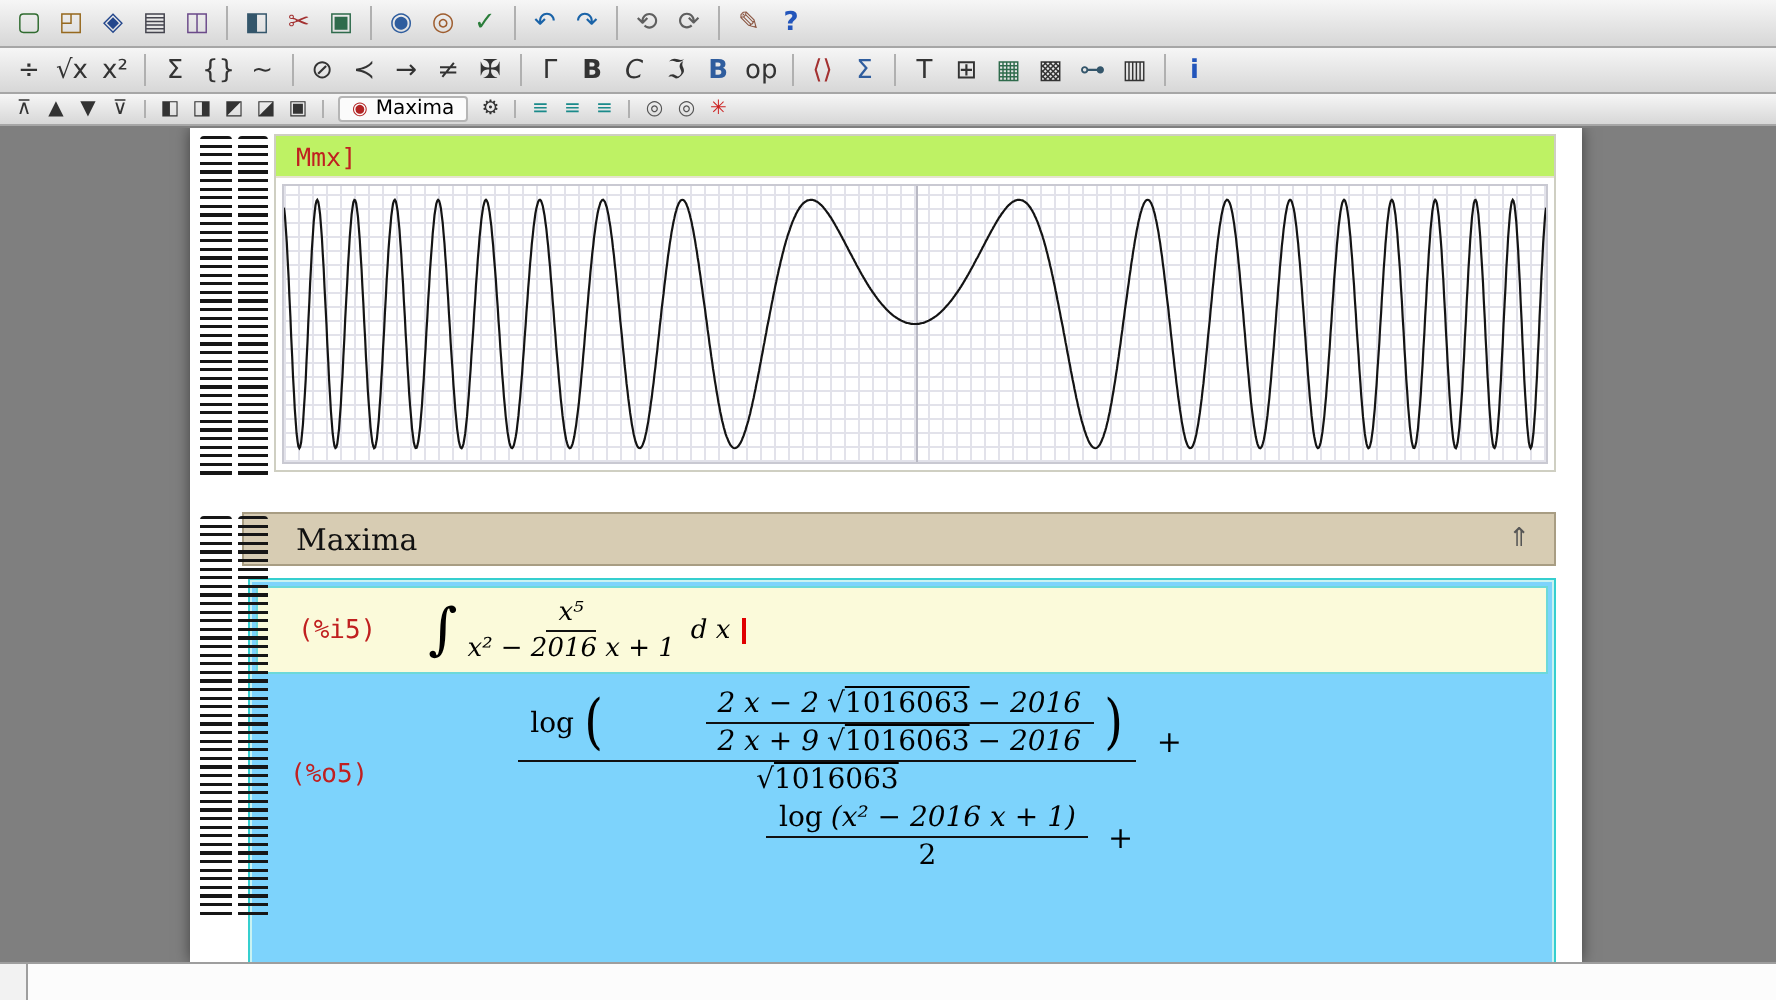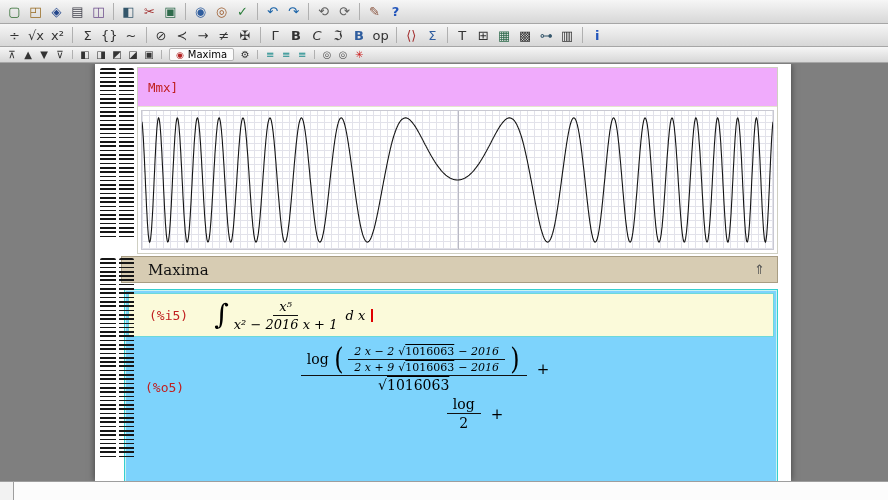--- a/index.html
+++ b/index.html
@@ -26,21 +26,21 @@
   #doc { position:absolute; top:64px; bottom:19px; left:0; right:0; background:#7f7f7f; overflow:hidden; }
   #page { position:absolute; left:95px; top:0; width:696px; height:100%; background:#ffffff;
           box-shadow:0 0 7px rgba(0,0,0,.5); }
 
   .spiral { position:absolute; left:5px; width:34px; display:flex; gap:3px; z-index:3; }
   .coil { flex:1; border-radius:2px;
           background:repeating-linear-gradient(180deg,#161616 0 1.6px,rgba(0,0,0,0) 1.6px 4.3px); }
 
   
   #mmx-session { position:absolute; left:42px; top:3px; width:641px; border:1px solid #cfcfc2; background:#fff; z-index:2; }
-  .mmx-input { background:#f0abfc; border-bottom:1px solid #e6e4cf; height:39px; display:flex; align-items:center;
+  .mmx-input { background:#bef264; border-bottom:1px solid #e6e4cf; height:21px; display:flex; align-items:center;
                gap:9px; padding:0 10px; font-family:"DejaVu Sans Mono",monospace; font-size:12.5px; }
   .prompt { color:#c02020; font-family:"DejaVu Sans Mono",monospace; }
   .mmx-cmd { color:#1c1c90; }
 
   .plot { position:relative; margin:3px; height:140px; background:#fff; border:1px solid #c9c9d2;
           background-image:repeating-linear-gradient(0deg,#e2e2ea 0 1px,transparent 1px 7px),
                            repeating-linear-gradient(90deg,#e2e2ea 0 1px,transparent 1px 7px); }
   .axis-v { position:absolute; left:50%; top:0; bottom:0; width:1px; background:#b9b9c4; }
   .plot svg { position:absolute; left:0; top:0; width:100%; height:100%; }
   .plot path { stroke:#141414; stroke-width:1.1; fill:none; }
@@ -61,21 +61,21 @@
   .mvar { font-style:italic; font-family:"DejaVu Serif",serif; }
   .upr  { font-style:normal; font-family:"DejaVu Serif",serif; }
   .fn   { font-style:normal; font-family:"DejaVu Serif",serif; }
   .dx { margin-left:3px; }
   .caret { width:2px; height:13px; background:#e00000; display:inline-block; margin-left:1px; }
 
   .frac { display:inline-flex; flex-direction:column; align-items:center; vertical-align:middle; }
   .frac > .num { border-bottom:1px solid #111; padding:0 6px 1px; }
   .frac > .den { padding-top:1px; }
   .nrow { display:inline-flex; align-items:center; gap:4px; }
-  .small { font-size:11px; }
+  .small { font-size:14px;margin-left:23px; }
   .sqrt { white-space:nowrap; font-style:normal;text-align:center; }
   .sqa { text-decoration:overline; }
   .bigparen { font-size:30px; line-height:30px; font-weight:200; transform:scaleX(.8); font-style:normal; }
   .plus { font-family:"DejaVu Serif",serif; font-size:15px; }
 
   .mx-output { position:relative; padding:4px 8px 4px 86px; font-family:"DejaVu Serif",serif; font-size:14px; }
   .oprompt { position:absolute; left:20px; top:40px; font-size:13px; }
   .orow1 { display:flex; align-items:center; justify-content:center; gap:10px; margin-right:130px; }
   .orow2 { display:flex; align-items:center; justify-content:center; gap:10px; margin-top:3px; margin-right:30px; }
 
@@ -246,20 +246,21 @@
                 <span class="sqrt"><span class="rad">√</span><span class="sqa">1016063</span></span>
               </span>
             </span>
             <span class="plus">+</span>
           </div>
 
           <div class="orow2">
             <span class="frac">
               <span class="num nrow">
                 <span class="fn">log</span>
+                <span class="mvar">(x² − 2016 x + 1)</span>
               </span>
               <span class="den upr">2</span>
             </span>
             <span class="plus">+</span>
           </div>
 
         </div>
       </div>
 
     </div>

